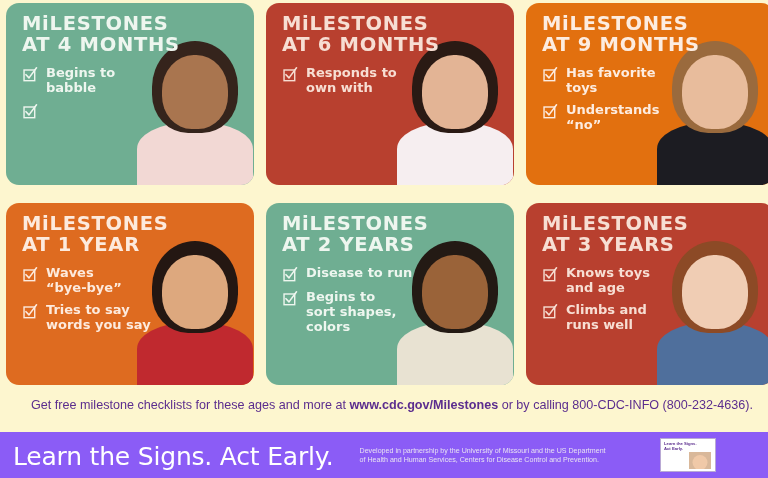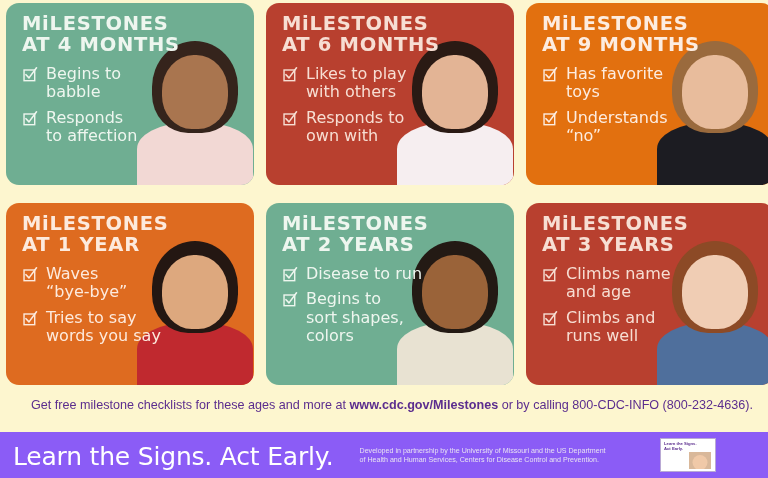--- a/index.html
+++ b/index.html
@@ -73,22 +73,22 @@
     flex: 0 0 auto;
     width: 15px;
     height: 15px;
     margin-top: 2px;
     margin-right: 8px;
     position: relative;
   }
   .checkbox-icon svg { display: block; }
   .milestone-text {
     font-family: "DejaVu Sans", sans-serif;
-    font-weight: normal;
-    font-size: 16px;
+    font-weight: bold;
+    font-size: 13px;
     line-height: 1.16;
     white-space: pre-line;
     max-width: 125px;
   }
 
   
   .child-photo {
     position: absolute;
     right: 0;
     bottom: 0;
@@ -225,50 +225,38 @@
             <span class="milestone-text">Begins to
 babble</span>
           </li>
           <li class="milestone-item">
             <span class="checkbox-icon">
               <svg viewBox="0 0 16 16" width="15" height="15">
                 <rect x="1.1" y="3.2" width="11.4" height="11.4" fill="none" stroke="#eef6ef" stroke-width="1.5"></rect>
                 <path d="M3.2 8.2 L6.4 11.6 L14.4 0.9" fill="none" stroke="#eef6ef" stroke-width="1.7" stroke-linecap="round" stroke-linejoin="round"></path>
               </svg>
             </span>
-            <span class="milestone-text">Responds
-to affection</span>
           </li>
         </ul>
       </div>
       <div class="card" style="background: rgb(184, 64, 47); color: rgb(247, 222, 211);">
         <div class="child-photo" title="smiling baby with dark hair in white top">
           <div class="body" style="background: rgb(246, 238, 240); width: 116px; height: 62px; bottom: 0px;"></div>
           <div class="hair" style="background: rgb(42, 26, 20); width: 86px; height: 92px; bottom: 52px;"></div>
           <div class="head" style="background: rgb(227, 180, 149); width: 66px; height: 74px; bottom: 56px;"></div>
         </div>
         <h2 class="card-title"><span>M</span><span class="dotted-i">i</span><span>LESTONES</span><br><span>AT 6 MONTHS</span></h2>
         <ul class="milestone-list">
           <li class="milestone-item">
             <span class="checkbox-icon">
               <svg viewBox="0 0 16 16" width="15" height="15">
                 <rect x="1.1" y="3.2" width="11.4" height="11.4" fill="none" stroke="#f7ded3" stroke-width="1.5"></rect>
                 <path d="M3.2 8.2 L6.4 11.6 L14.4 0.9" fill="none" stroke="#f7ded3" stroke-width="1.7" stroke-linecap="round" stroke-linejoin="round"></path>
               </svg>
             </span>
-            <span class="milestone-text">Likes to play
-with others</span>
-          </li>
-          <li class="milestone-item">
-            <span class="checkbox-icon">
-              <svg viewBox="0 0 16 16" width="15" height="15">
-                <rect x="1.1" y="3.2" width="11.4" height="11.4" fill="none" stroke="#f7ded3" stroke-width="1.5"></rect>
-                <path d="M3.2 8.2 L6.4 11.6 L14.4 0.9" fill="none" stroke="#f7ded3" stroke-width="1.7" stroke-linecap="round" stroke-linejoin="round"></path>
-              </svg>
-            </span>
             <span class="milestone-text">Responds to
 own with</span>
           </li>
         </ul>
       </div>
       <div class="card" style="background: rgb(226, 112, 15); color: rgb(253, 236, 224);">
         <div class="child-photo" title="toddler with light brown hair in black shirt">
           <div class="body" style="background: rgb(28, 28, 34); width: 116px; height: 62px; bottom: 0px;"></div>
           <div class="hair" style="background: rgb(154, 106, 61); width: 86px; height: 92px; bottom: 52px;"></div>
           <div class="head" style="background: rgb(232, 188, 156); width: 66px; height: 74px; bottom: 56px;"></div>
@@ -365,21 +353,21 @@
         </div>
         <h2 class="card-title"><span>M</span><span class="dotted-i">i</span><span>LESTONES</span><br><span>AT 3 YEARS</span></h2>
         <ul class="milestone-list">
           <li class="milestone-item">
             <span class="checkbox-icon">
               <svg viewBox="0 0 16 16" width="15" height="15">
                 <rect x="1.1" y="3.2" width="11.4" height="11.4" fill="none" stroke="#f7ded3" stroke-width="1.5"></rect>
                 <path d="M3.2 8.2 L6.4 11.6 L14.4 0.9" fill="none" stroke="#f7ded3" stroke-width="1.7" stroke-linecap="round" stroke-linejoin="round"></path>
               </svg>
             </span>
-            <span class="milestone-text">Climbs name
+            <span class="milestone-text">Knows toys
 and age</span>
           </li>
           <li class="milestone-item">
             <span class="checkbox-icon">
               <svg viewBox="0 0 16 16" width="15" height="15">
                 <rect x="1.1" y="3.2" width="11.4" height="11.4" fill="none" stroke="#f7ded3" stroke-width="1.5"></rect>
                 <path d="M3.2 8.2 L6.4 11.6 L14.4 0.9" fill="none" stroke="#f7ded3" stroke-width="1.7" stroke-linecap="round" stroke-linejoin="round"></path>
               </svg>
             </span>
             <span class="milestone-text">Climbs and

